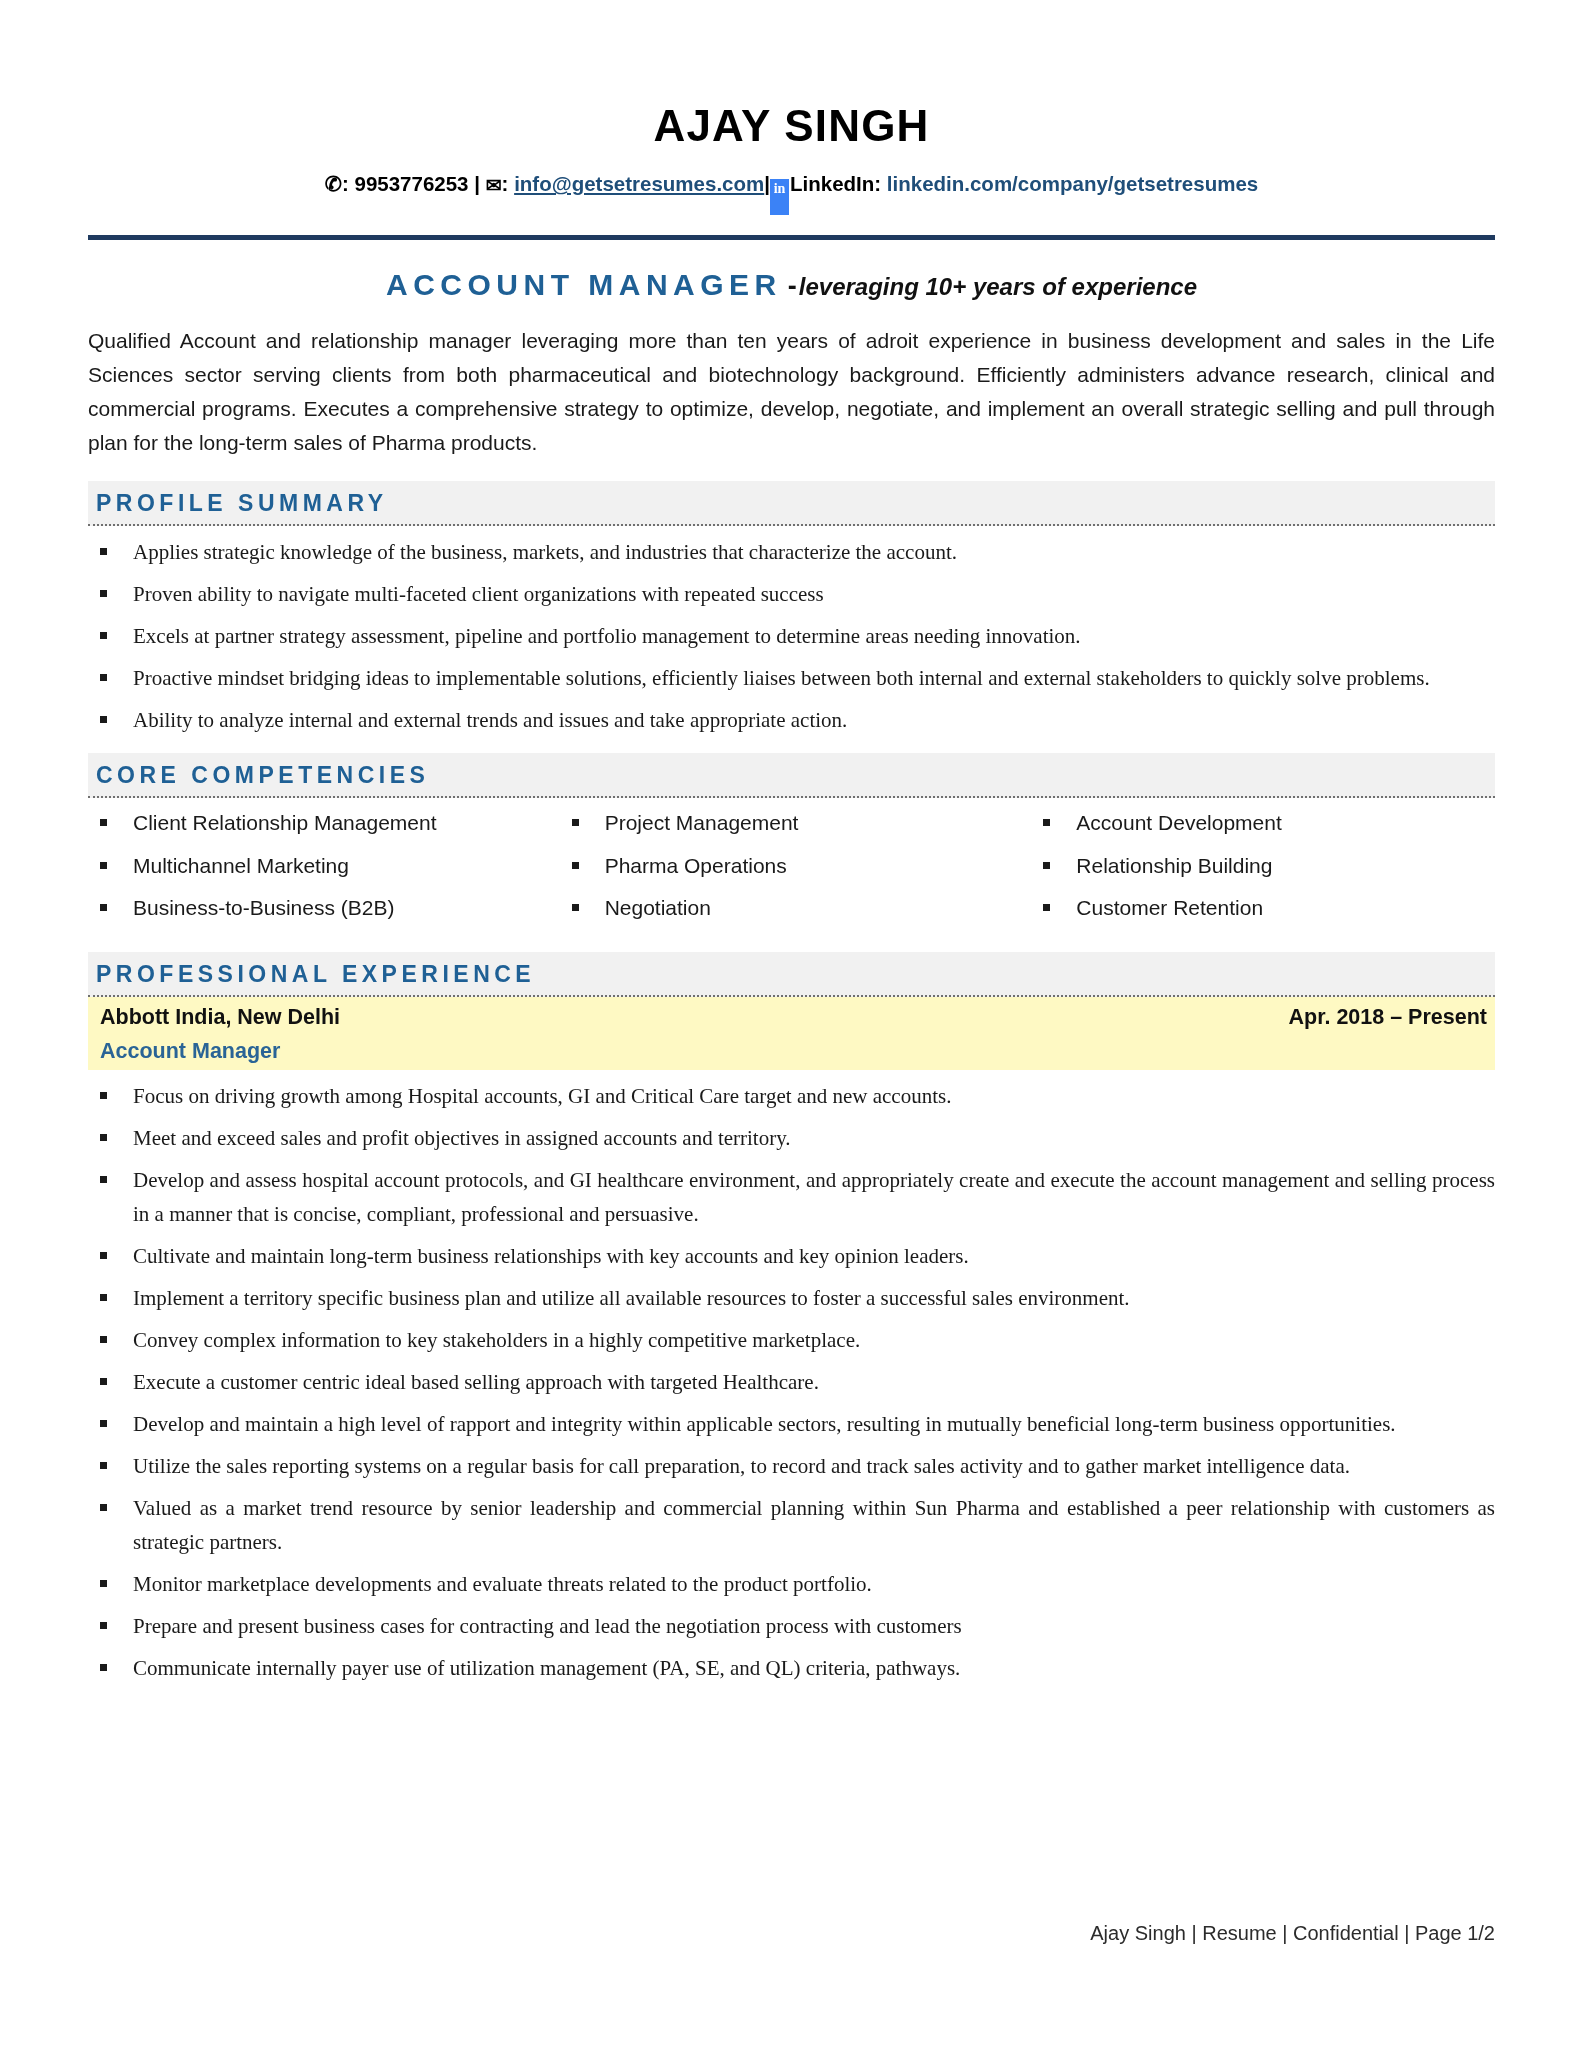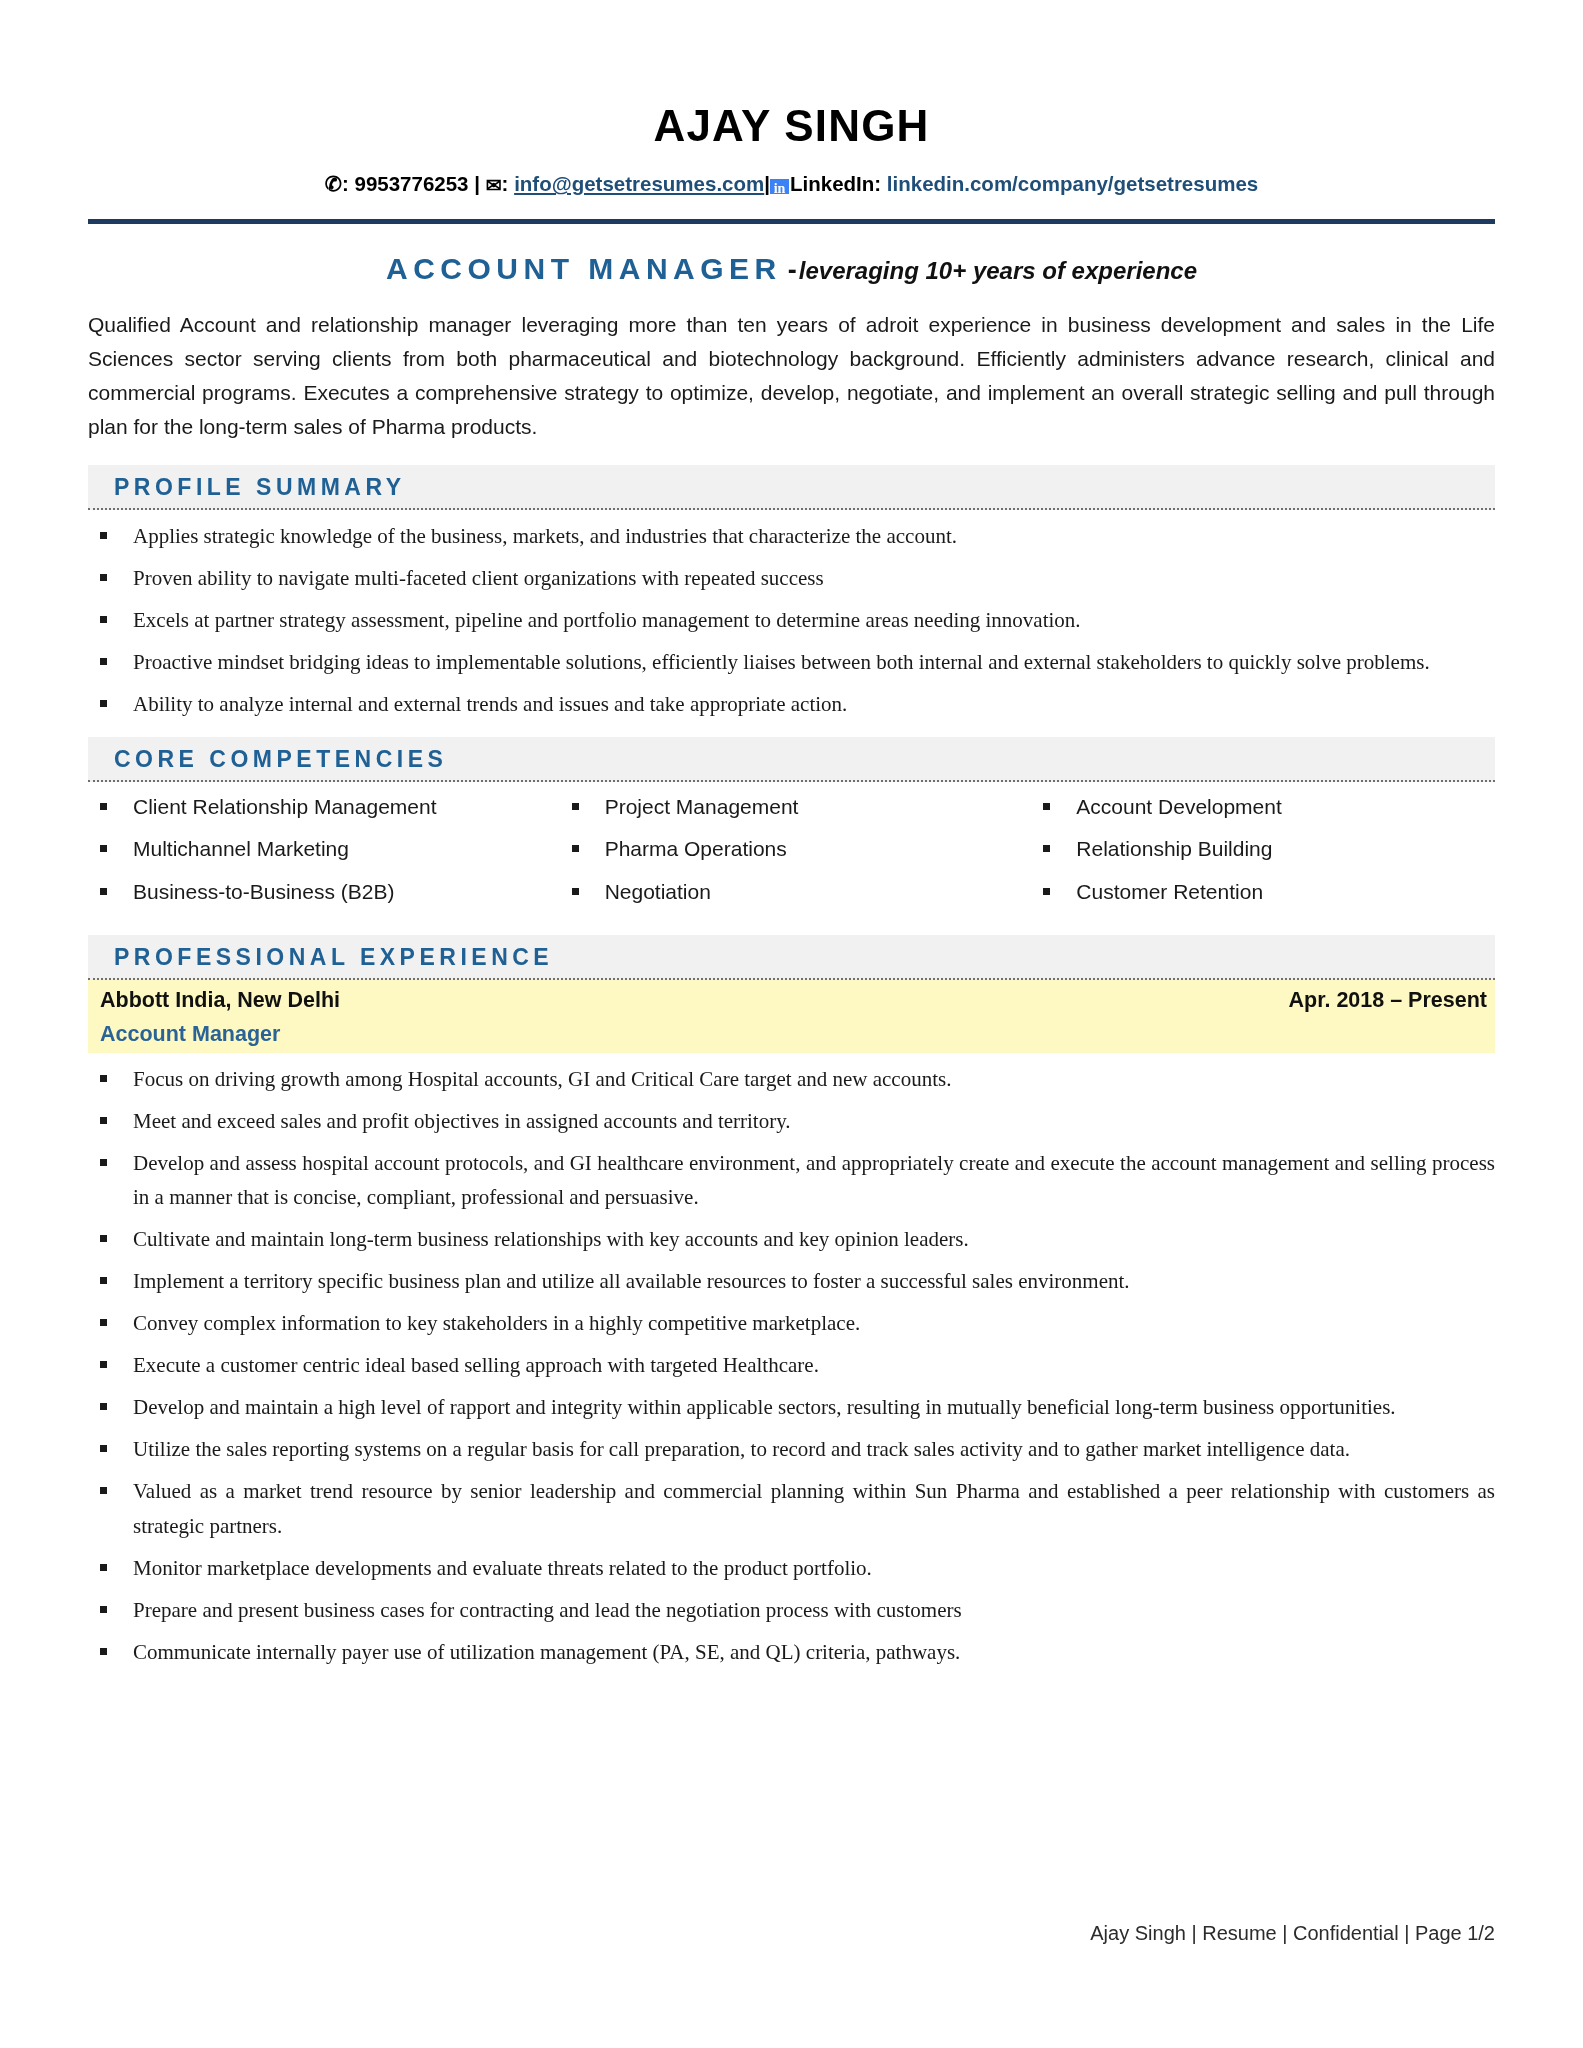--- a/index.html
+++ b/index.html
@@ -60,21 +60,21 @@
     font-weight: bold;
   }
   .mail-icon {
     display: inline-block;
     font-size: 19px;
     vertical-align: -1px;
   }
   .li-icon {
     display: inline-block;
     width: 19px;
-    height: 15px;
+    height: 36px;
     background: #3b82f6;
     color: #ffffff;
     font-size: 14px;
     font-weight: bold;
     line-height: 19px;
     text-align: center;
     vertical-align: -2px;
     margin: 0 1px 0 0;
     font-family: "Liberation Serif", serif;
   }
@@ -117,21 +117,21 @@
     line-height: 1.62;
     text-align: justify;
     color: #1a1a1a;
   }
 
   
   .section-head {
     margin-top: 16px;
     background: #f1f1f1;
     border-bottom: 2px dotted #6f6f6f;
-    padding: 9px 0 7px 26px;
+    padding: 9px 0 7px 8px;
     box-sizing: border-box;
   }
   .section-head .label {
     font-size: 23px;
     font-weight: bold;
     letter-spacing: 4.5px;
     color: #1f6095;
   }
 
   

